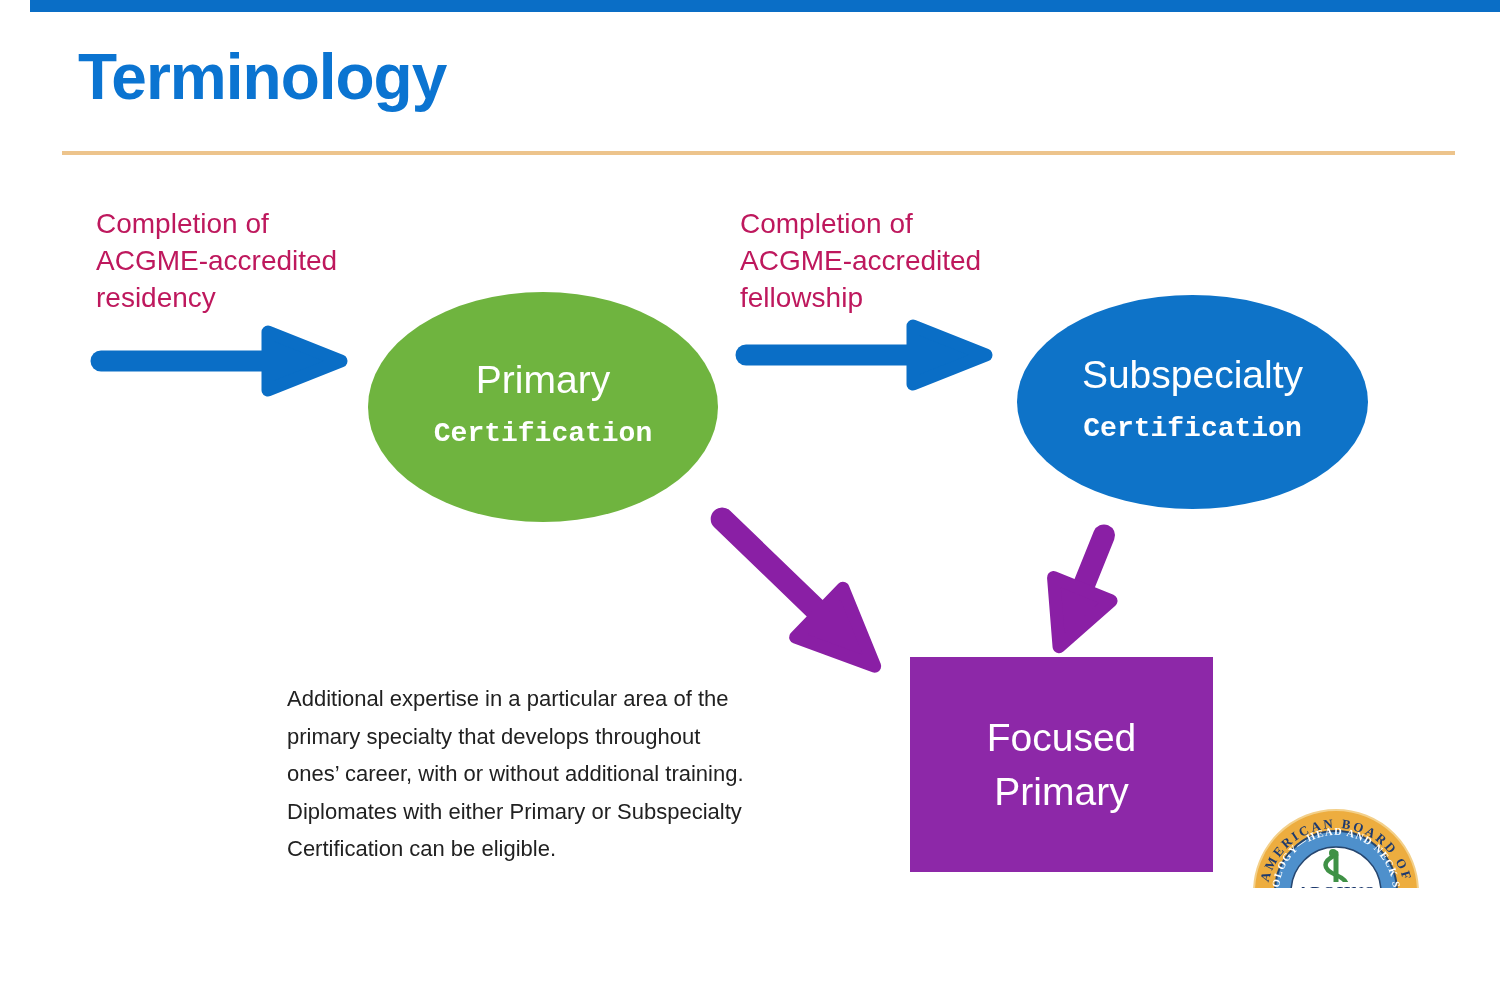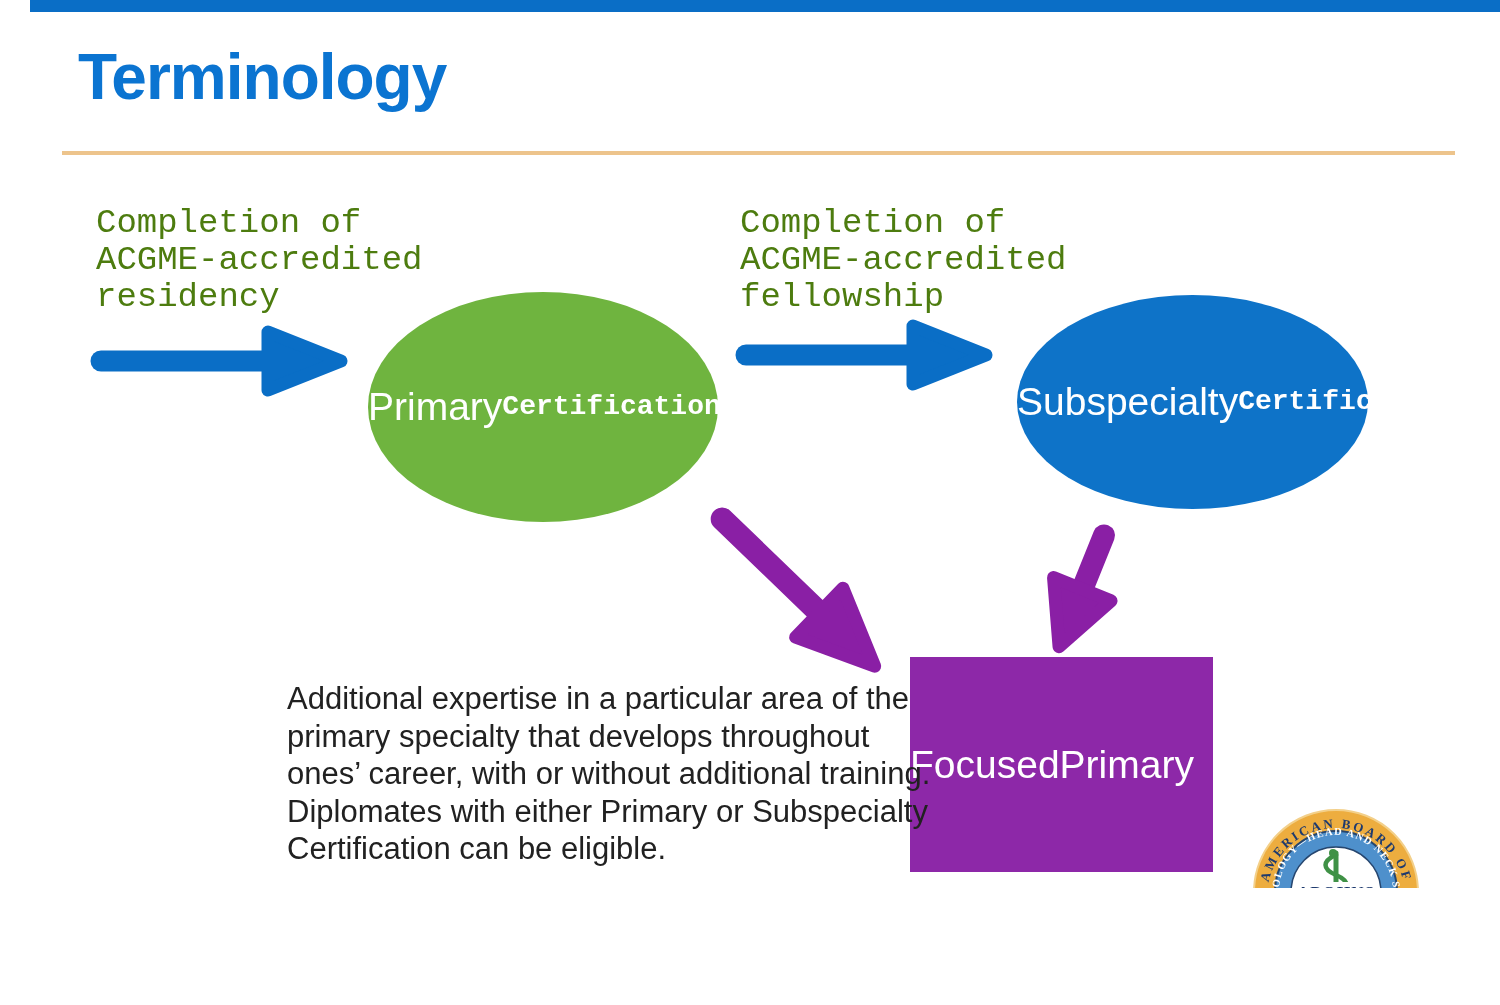--- a/index.html
+++ b/index.html
@@ -8,40 +8,39 @@
     font-family:"Liberation Sans",sans-serif;
   }
   .top-bar{position:absolute;left:30px;right:0;top:0;height:12px;background:#0A6EC6;}
   .bottom-bar{position:absolute;left:0;right:0;top:936px;height:69px;background:#0A6EC6;}
   .title{
     position:absolute;left:78px;top:40px;margin:0;
     font-size:64px;font-weight:700;color:#0B74D1;letter-spacing:-1px;
   }
   .divider{position:absolute;left:62px;top:151px;width:1393px;height:4px;background:#EDC48C;}
   .annotation{
-    position:absolute;font-size:34px;line-height:37px;color:#4d7c0f;
+    position:absolute;font-size:28px;line-height:37px;color:#be185d;
     white-space:pre-line;
-    font-family:Liberation Mono, monospace;
   }
   .annotation-left{left:96px;top:205px;}
   .annotation-right{left:740px;top:205px;}
   .arrow-svg{position:absolute;}
   .node{
-    position:absolute;display:flex;flex-direction:row;align-items:center;
+    position:absolute;display:flex;flex-direction:column;align-items:center;justify-content:center;
     color:#ffffff;text-align:center;
   }
   .ellipse{border-radius:50%;}
   .node-green{left:368px;top:292px;width:350px;height:230px;background:#6FB43F;}
   .node-blue{left:1017px;top:295px;width:351px;height:214px;background:#0E73C8;}
   .node-purple{left:910px;top:657px;width:303px;height:215px;background:#8D28A8;}
   .node-line{font-size:39px;font-weight:400;line-height:54px;}
   .node-line.bold{font-size:28px;font-weight:700;font-family:Liberation Mono, monospace;}
   .description{
     position:absolute;left:287px;top:680px;width:660px;
-    font-size:31px;line-height:37.5px;color:#212121;white-space:pre-line;
+    font-size:22px;line-height:37.5px;color:#212121;white-space:pre-line;
   }
   .seal{position:absolute;left:1253px;top:809px;z-index:5;}
   .seal text{font-family:"Liberation Serif",serif;}
 </style>
 </head>
 <body>
 
 <div class="slide">
 
   <div class="top-bar"></div>

